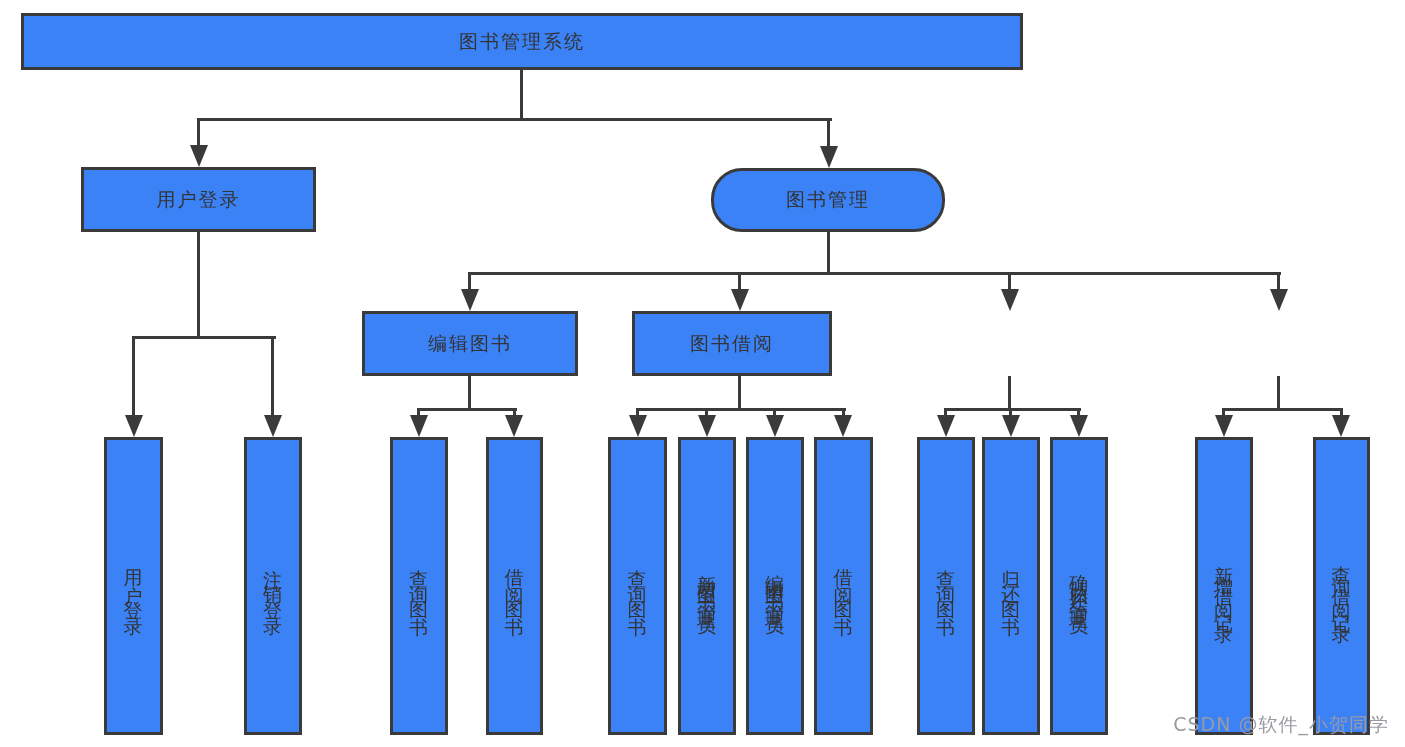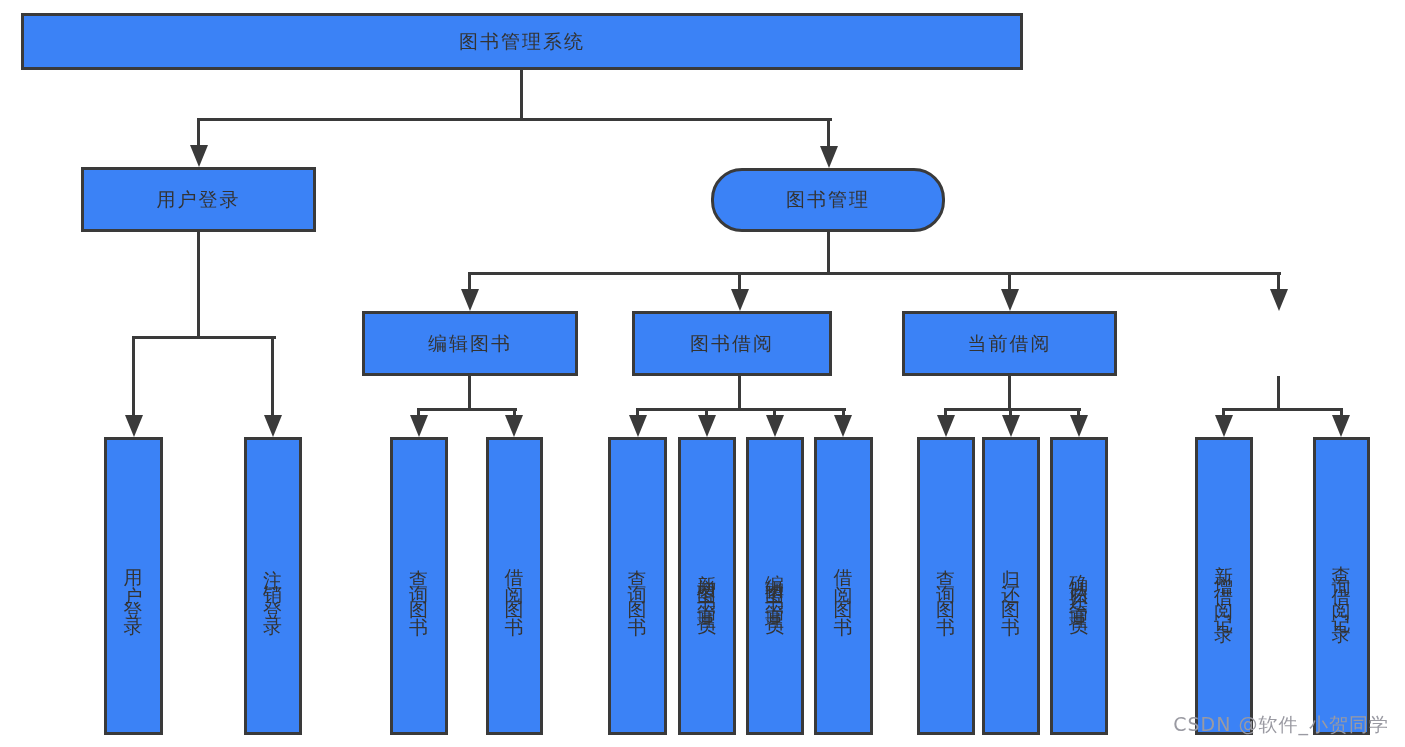--- a/index.html
+++ b/index.html
@@ -94,23 +94,20 @@
   <div class="arrow" style="left:1001px; top:289px;"></div>
   <div class="vline" style="left:1277px; top:272px; height:19px;"></div>
   <div class="arrow" style="left:1270px; top:289px;"></div>
 
   <div class="box" style="left:362px; top:311px; width:216px; height:65px;">
     <span class="hlabel">编辑图书</span>
   </div>
   <div class="box" style="left:632px; top:311px; width:200px; height:65px;">
     <span class="hlabel">图书借阅</span>
   </div>
-  <div class="box" style="left:902px; top:311px; width:215px; height:65px;">
-    <span class="hlabel">当前借阅</span>
-  </div>
 
   <div class="vline" style="left:468px; top:376px; height:35px;"></div>
   <div class="hline" style="left:417px; top:408px; width:100px;"></div>
   <div class="vline" style="left:417px; top:408px; height:9px;"></div>
   <div class="arrow" style="left:410px; top:415px;"></div>
   <div class="vline" style="left:513px; top:408px; height:9px;"></div>
   <div class="arrow" style="left:505px; top:415px;"></div>
 
   <div class="vline" style="left:738px; top:376px; height:35px;"></div>
   <div class="hline" style="left:636px; top:408px; width:210px;"></div>

